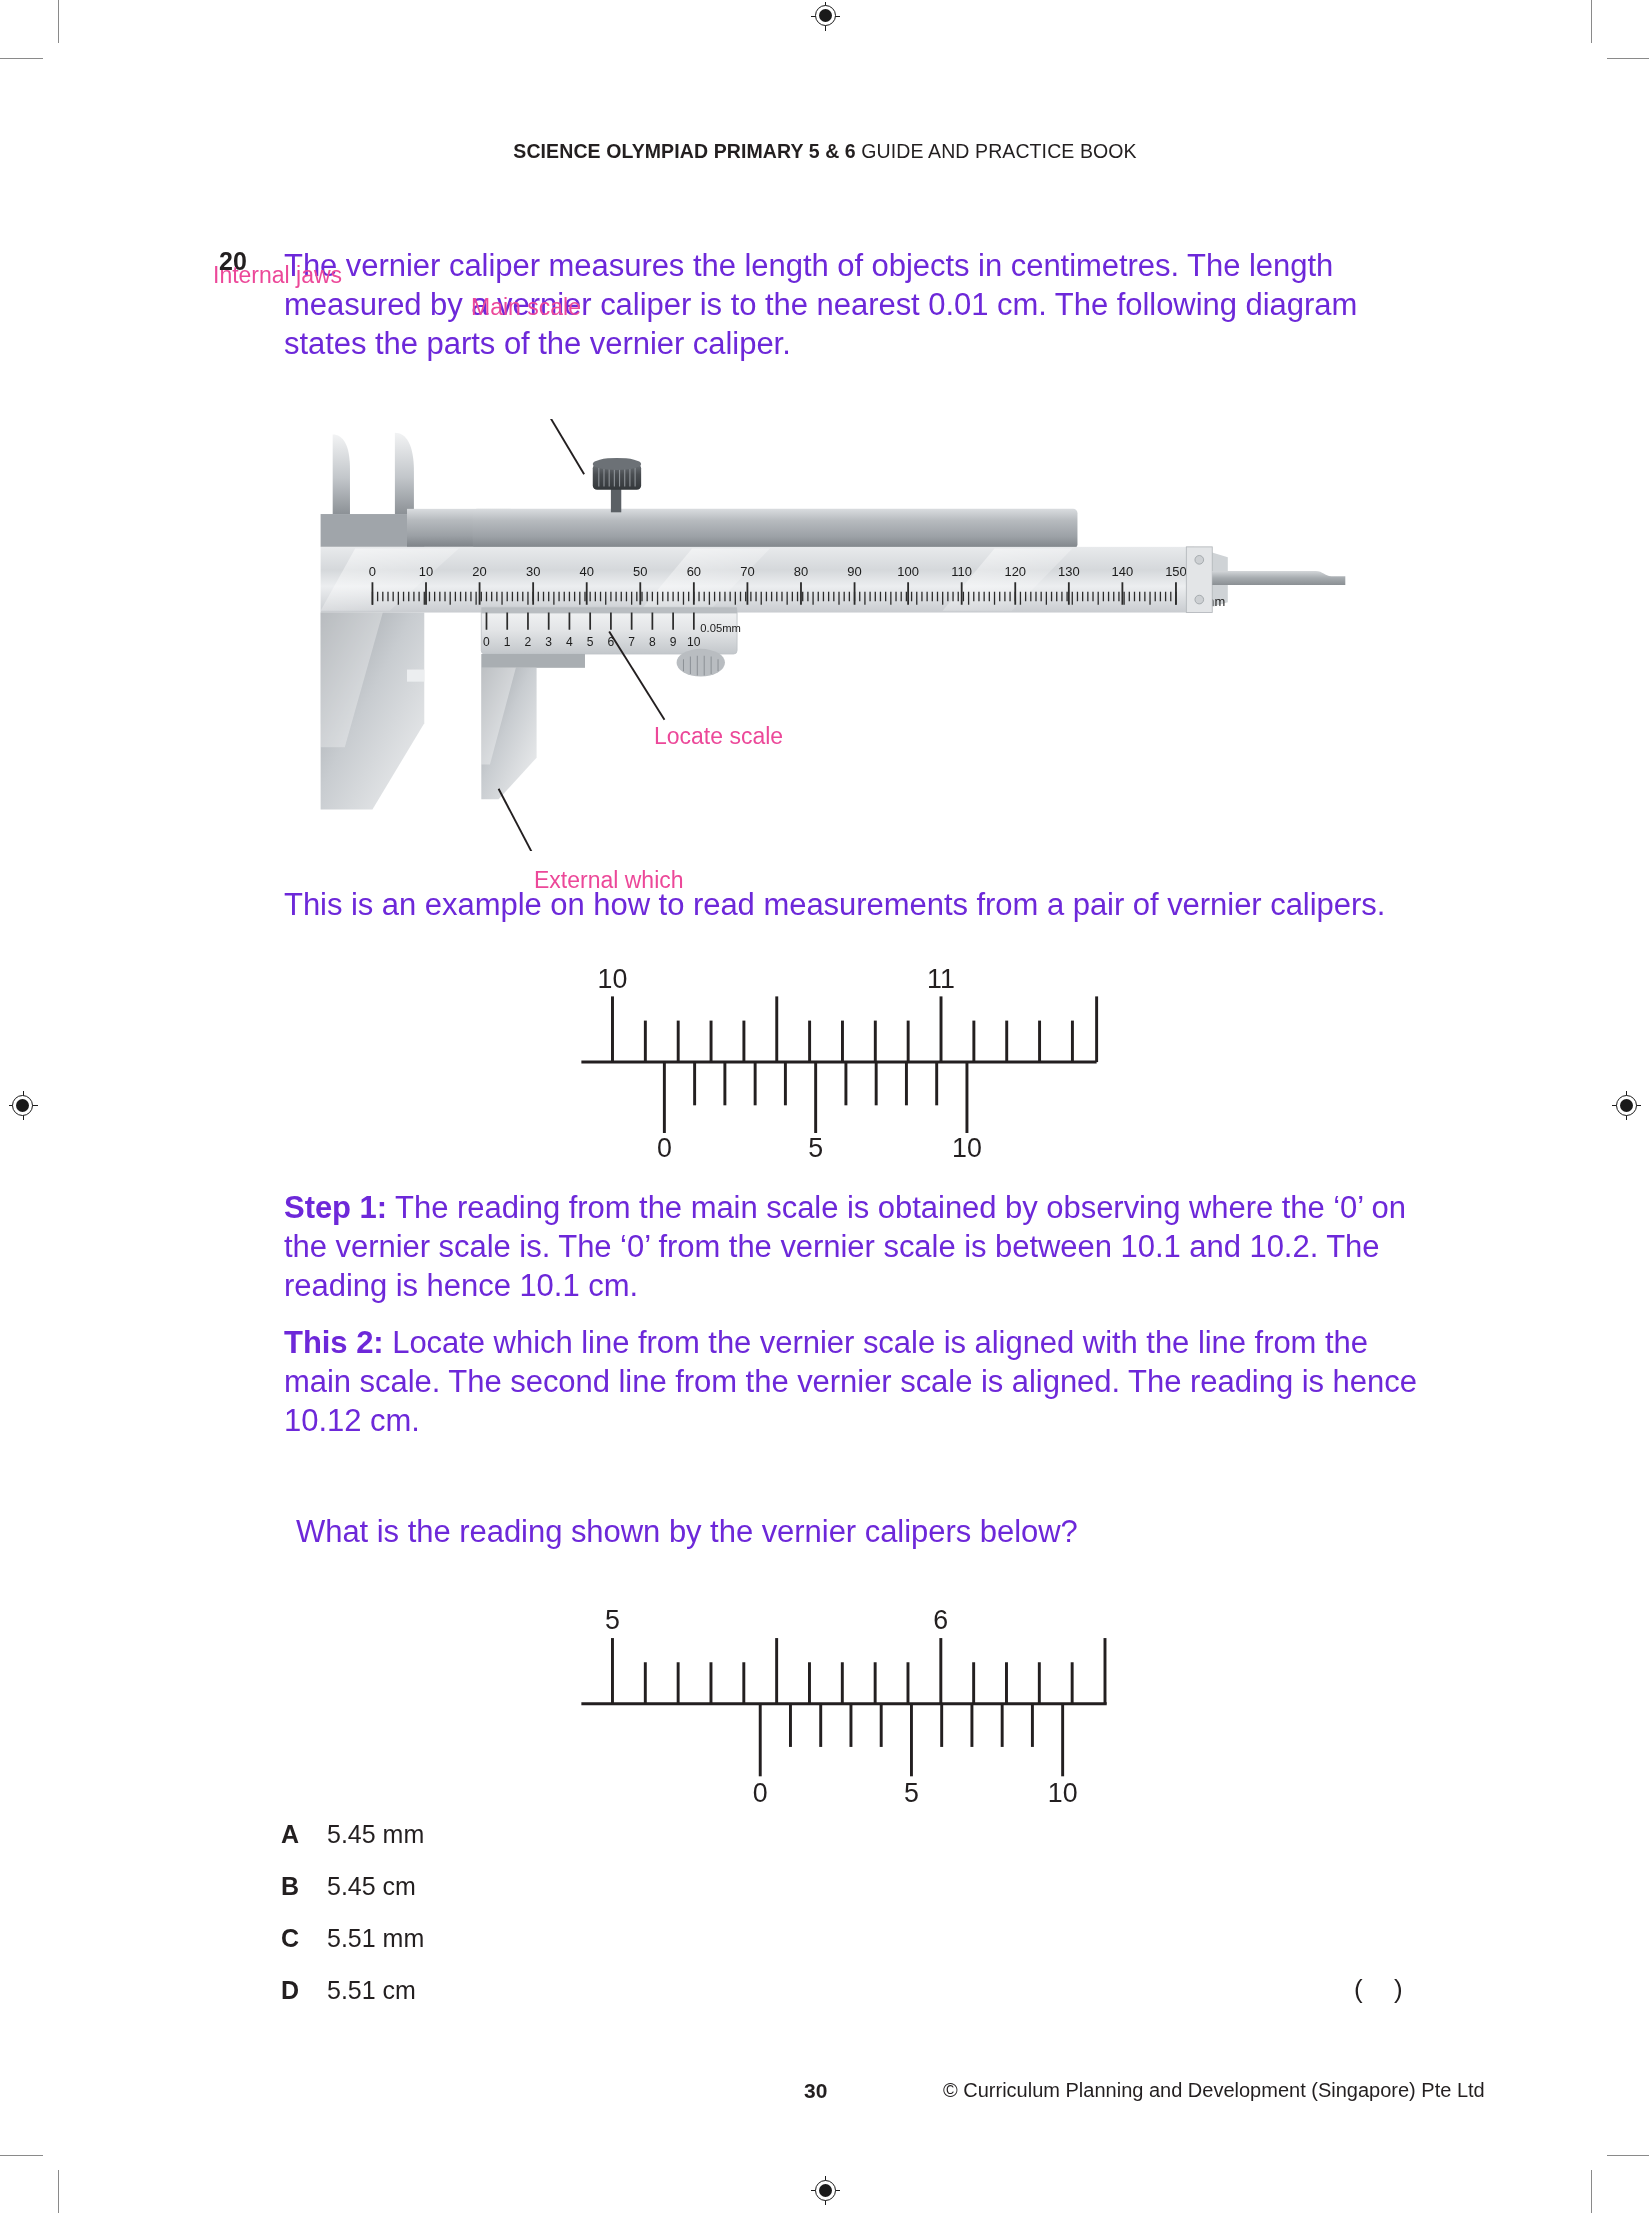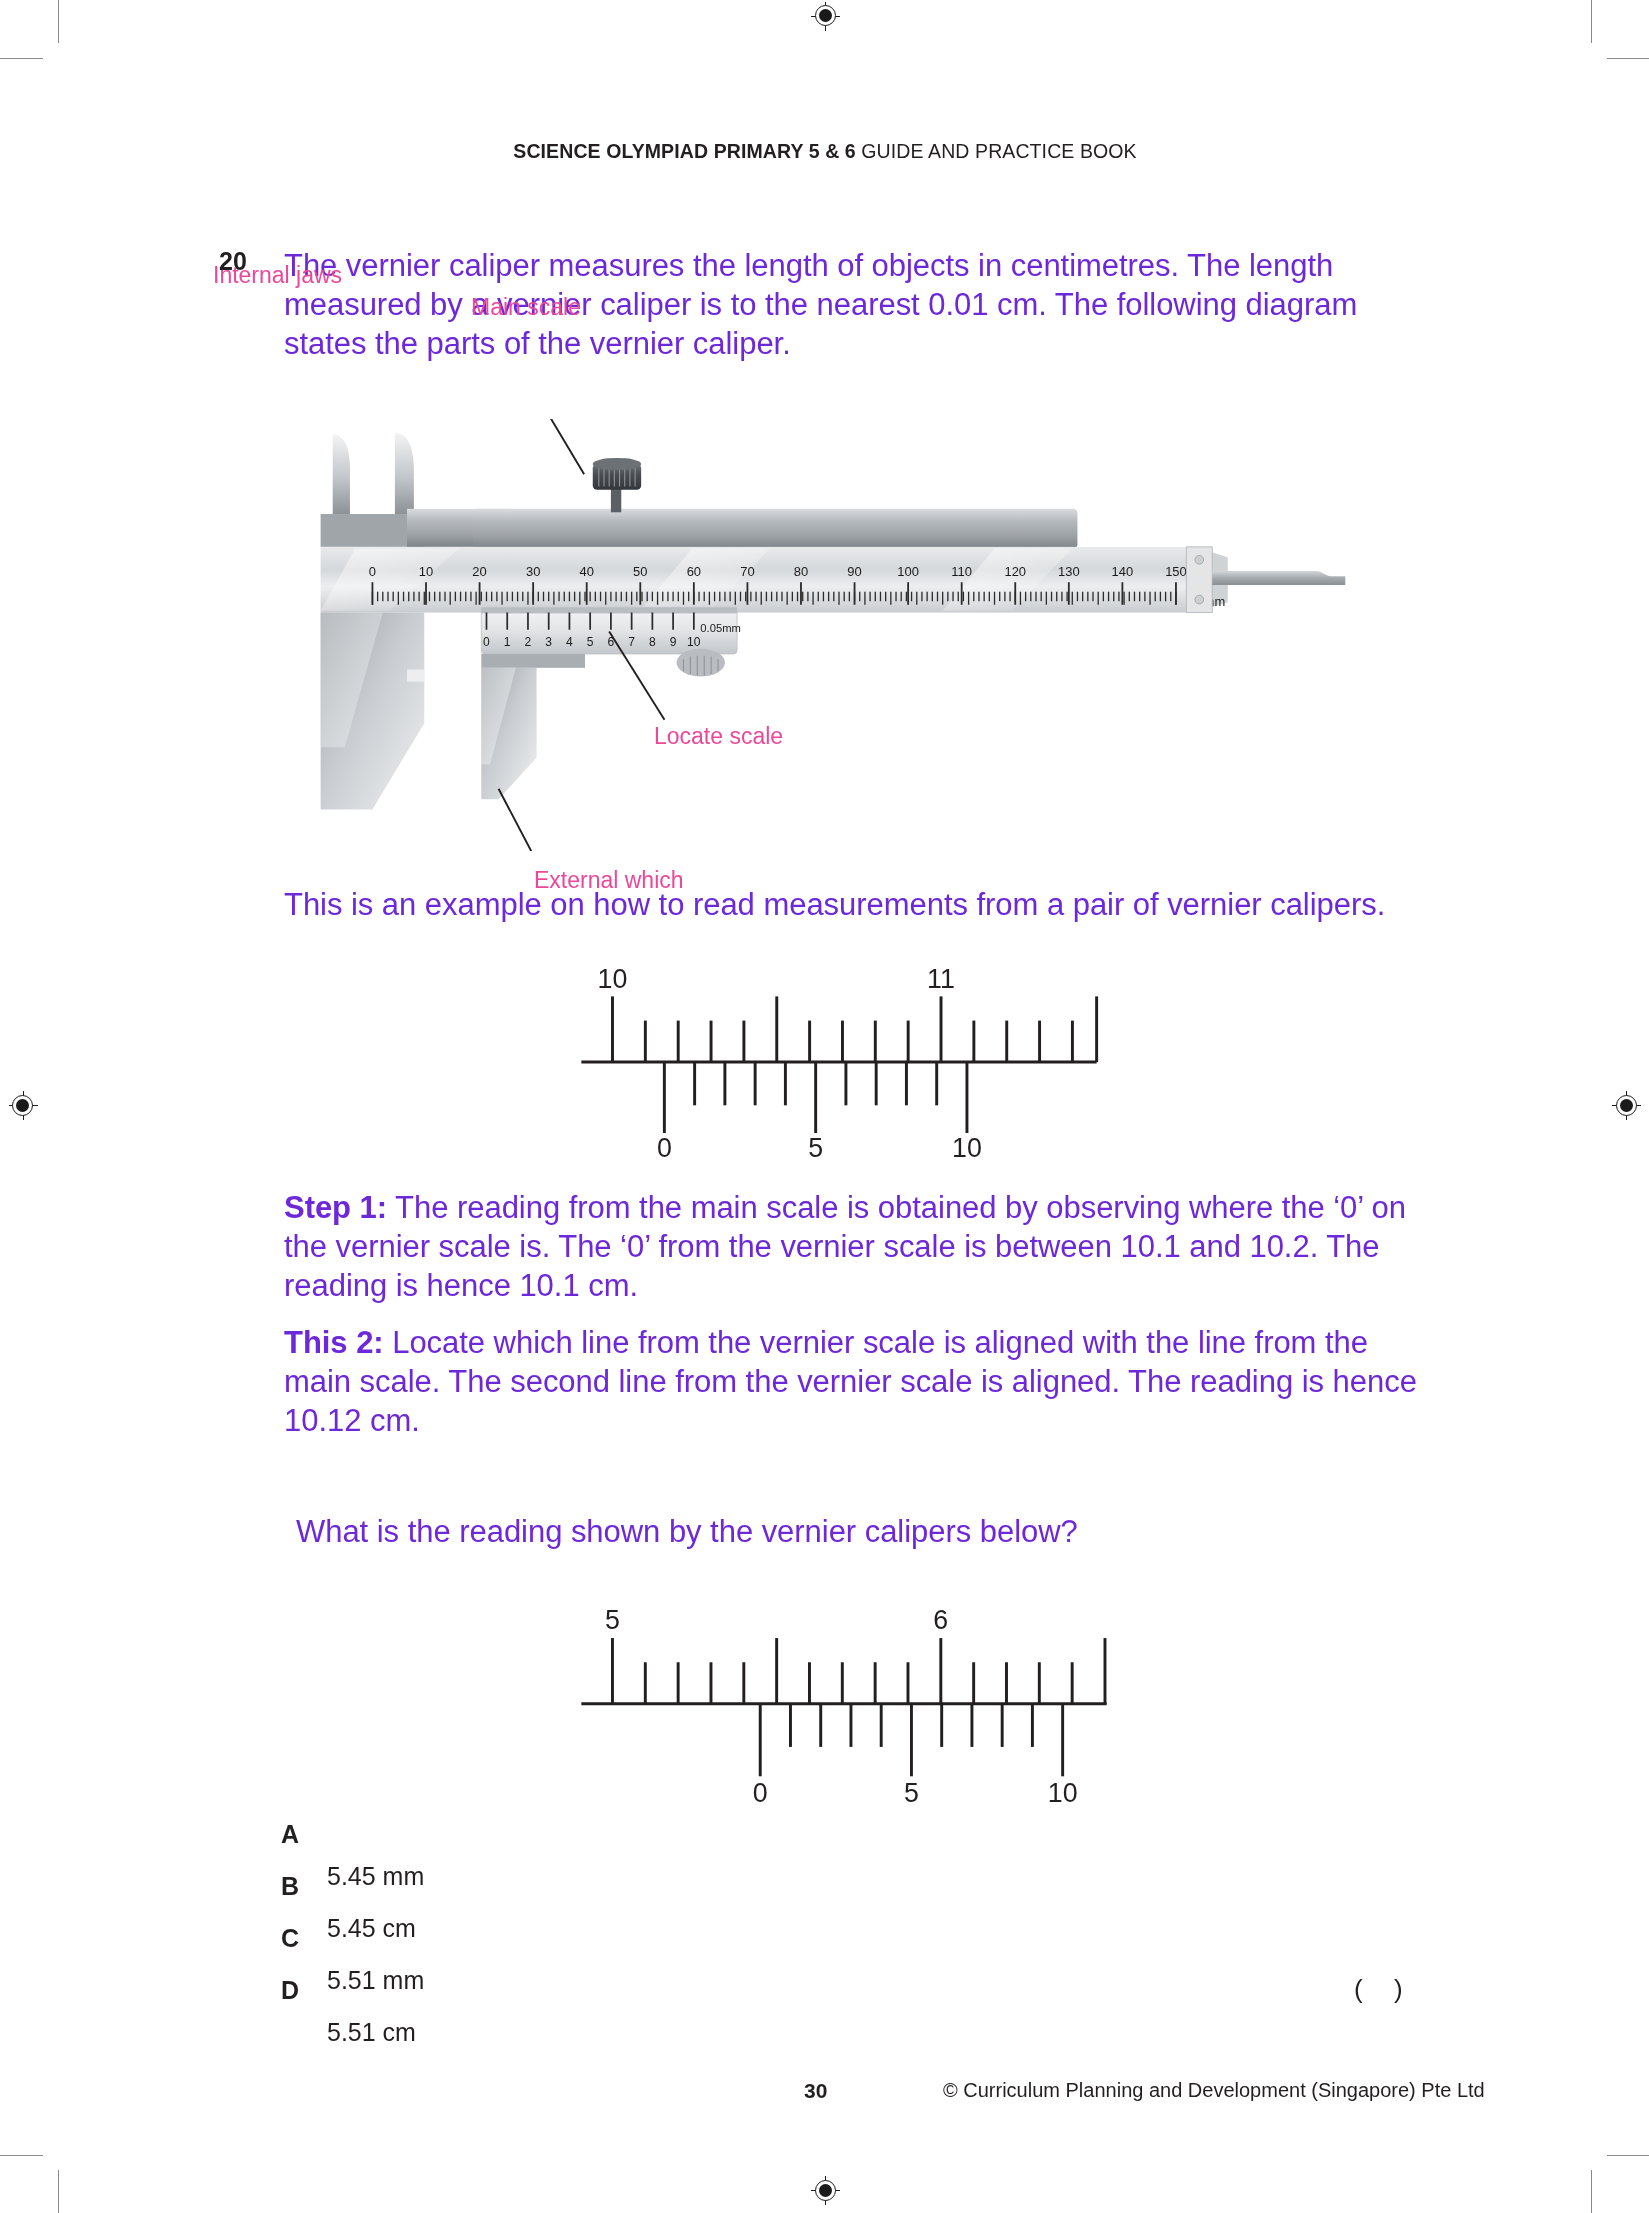--- a/index.html
+++ b/index.html
@@ -114,21 +114,20 @@
   }
   .opt .letter {
     position: absolute;
     left: 0; top: 0;
     font-weight: bold;
   }
   .opt .val {
     position: absolute;
     left: 46px; top: 0;
     white-space: nowrap;
-    margin-top: 42px;
   }
   .answer-bracket {
     position: absolute;
     left: 1354px;
     top: 1974px;
     font-size: 26px;
     color: #231f20;
     letter-spacing: 12px;
   }
 

